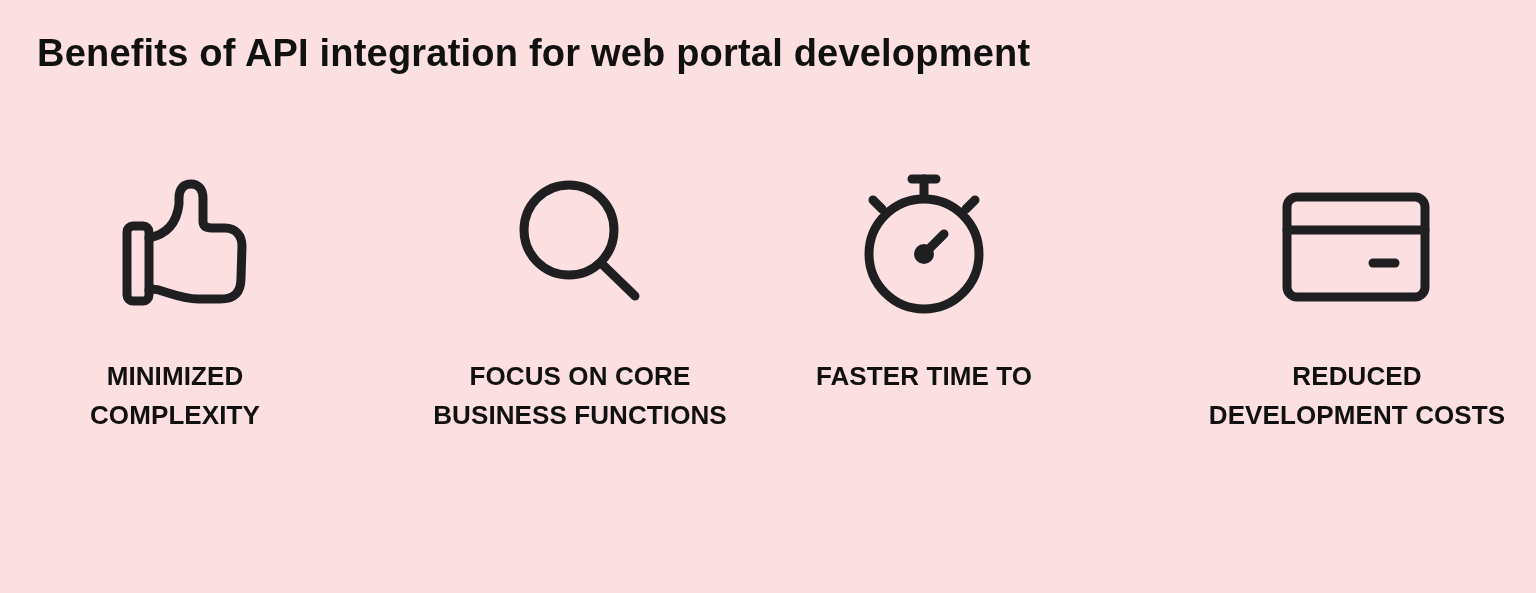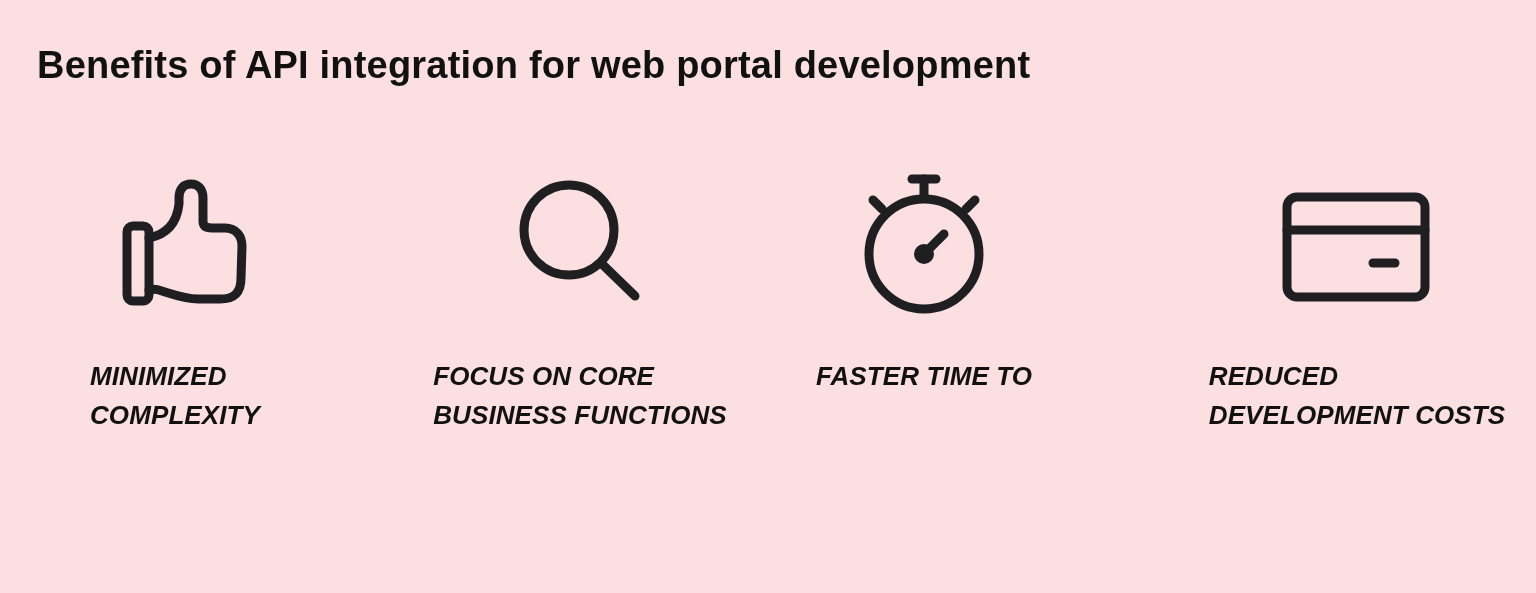--- a/index.html
+++ b/index.html
@@ -11,21 +11,21 @@
       height: 593px;
       background: #fcdfe0;
       font-family: "Liberation Sans", "DejaVu Sans", sans-serif;
       color: #111111;
       position: relative;
       overflow: hidden;
     }
     .title {
       position: absolute;
       left: 37px;
-      top: 40px;
+      top: 28px;
       margin: 0;
       font-size: 38px;
       font-weight: 700;
       letter-spacing: 0.2px;
       line-height: 50px;
       white-space: nowrap;
     }
     .benefit {
       position: absolute;
       top: 170px;
@@ -39,26 +39,26 @@
       height: 145px;
       display: flex;
       align-items: center;
       justify-content: center;
     }
     .icon-wrap svg {
       overflow: visible;
     }
     .label {
       margin-top: 42px;
+      text-align: center;
       font-size: 26px;
       font-weight: 700;
       line-height: 39px;
       text-transform: uppercase;
       letter-spacing: 0.1px;
-      font-style: italic;
     }
     .label span {
       display: block;
       white-space: nowrap;
     }
   </style>
 </head>
 <body>
 
 <h1 class="title">Benefits of API integration for web portal development</h1>

